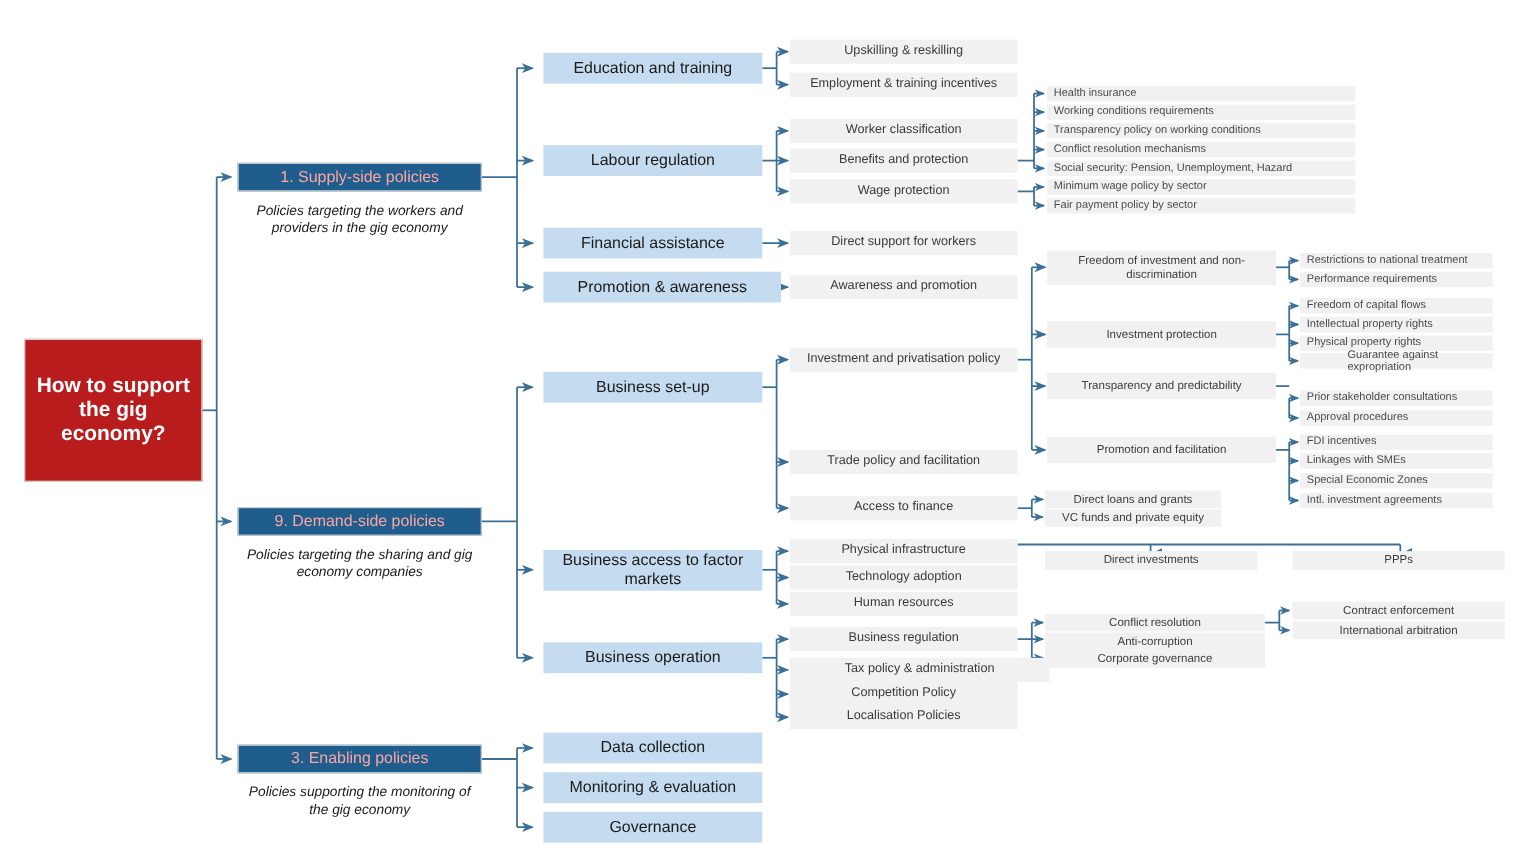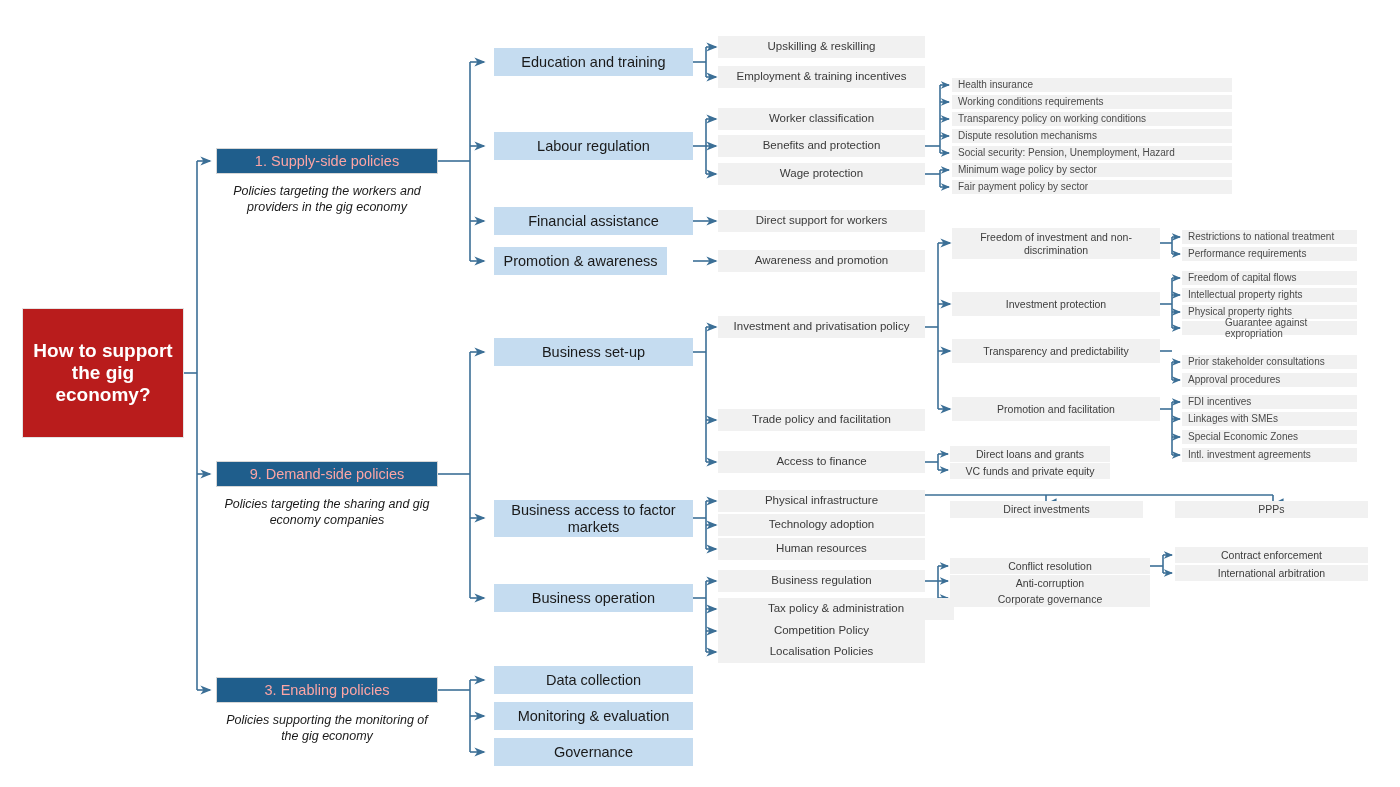--- a/index.html
+++ b/index.html
@@ -211,21 +211,21 @@
 
   <div class="node cat" style="left:216px;top:461px;width:222px;height:26px;">9. Demand-side policies</div>
   <div class="catdesc" style="left:216px;top:497px;width:222px;">Policies targeting the sharing and gig economy companies</div>
 
   <div class="node cat" style="left:216px;top:677px;width:222px;height:26px;">3. Enabling policies</div>
   <div class="catdesc" style="left:216px;top:713px;width:222px;">Policies supporting the monitoring of the gig economy</div>
 
   <div class="node sub" style="left:494px;top:48px;width:199px;height:28px;">Education and training</div>
   <div class="node sub" style="left:494px;top:132px;width:199px;height:28px;">Labour regulation</div>
   <div class="node sub" style="left:494px;top:207px;width:199px;height:28px;">Financial assistance</div>
-  <div class="node sub" style="left:494px;top:247px;width:173px;height:28px;">Promotion &amp; awareness</div>
+  <div class="node sub" style="left:494px;top:247px;width:216px;height:28px;">Promotion &amp; awareness</div>
 
   <div class="node sub" style="left:494px;top:338px;width:199px;height:28px;">Business set-up</div>
   <div class="node sub" style="left:494px;top:500px;width:199px;height:37px;">Business access to factor markets</div>
   <div class="node sub" style="left:494px;top:584px;width:199px;height:28px;">Business operation</div>
 
   <div class="node sub" style="left:494px;top:666px;width:199px;height:28px;">Data collection</div>
   <div class="node sub" style="left:494px;top:702px;width:199px;height:28px;">Monitoring &amp; evaluation</div>
   <div class="node sub" style="left:494px;top:738px;width:199px;height:28px;">Governance</div>
 
   <div class="node leaf" style="left:718px;top:36px;width:207px;height:22px;">Upskilling &amp; reskilling</div>
@@ -247,21 +247,21 @@
   <div class="node leaf" style="left:718px;top:538px;width:207px;height:22px;">Human resources</div>
 
   <div class="node leaf" style="left:718px;top:570px;width:207px;height:22px;">Business regulation</div>
   <div class="node leaf" style="left:718px;top:598px;width:236px;height:22px;">Tax policy &amp; administration</div>
   <div class="node leaf" style="left:718px;top:620px;width:207px;height:22px;">Competition Policy</div>
   <div class="node leaf" style="left:718px;top:641px;width:207px;height:22px;">Localisation Policies</div>
 
   <div class="node leaf-sm" style="left:952px;top:78px;width:280px;height:14px;">Health insurance</div>
   <div class="node leaf-sm" style="left:952px;top:95px;width:280px;height:14px;">Working conditions requirements</div>
   <div class="node leaf-sm" style="left:952px;top:112px;width:280px;height:14px;">Transparency policy on working conditions</div>
-  <div class="node leaf-sm" style="left:952px;top:129px;width:280px;height:14px;">Dispute resolution mechanisms</div>
+  <div class="node leaf-sm" style="left:952px;top:129px;width:280px;height:14px;">Conflict resolution mechanisms</div>
   <div class="node leaf-sm" style="left:952px;top:146px;width:280px;height:14px;">Social security: Pension, Unemployment, Hazard</div>
   <div class="node leaf-sm" style="left:952px;top:163px;width:280px;height:14px;">Minimum wage policy by sector</div>
   <div class="node leaf-sm" style="left:952px;top:180px;width:280px;height:14px;">Fair payment policy by sector</div>
 
   <div class="node leaf-mid" style="left:952px;top:228px;width:208px;height:31px;">Freedom of investment and non-discrimination</div>
   <div class="node leaf-mid" style="left:952px;top:292px;width:208px;height:24px;">Investment protection</div>
   <div class="node leaf-mid" style="left:952px;top:397px;width:208px;height:24px;">Promotion and facilitation</div>
   <div class="node leaf-mid" style="left:952px;top:339px;width:208px;height:24px;">Transparency and predictability</div>
 
   <div class="node leaf-sm" style="left:1182px;top:230px;width:175px;height:14px;">Restrictions to national treatment</div>

